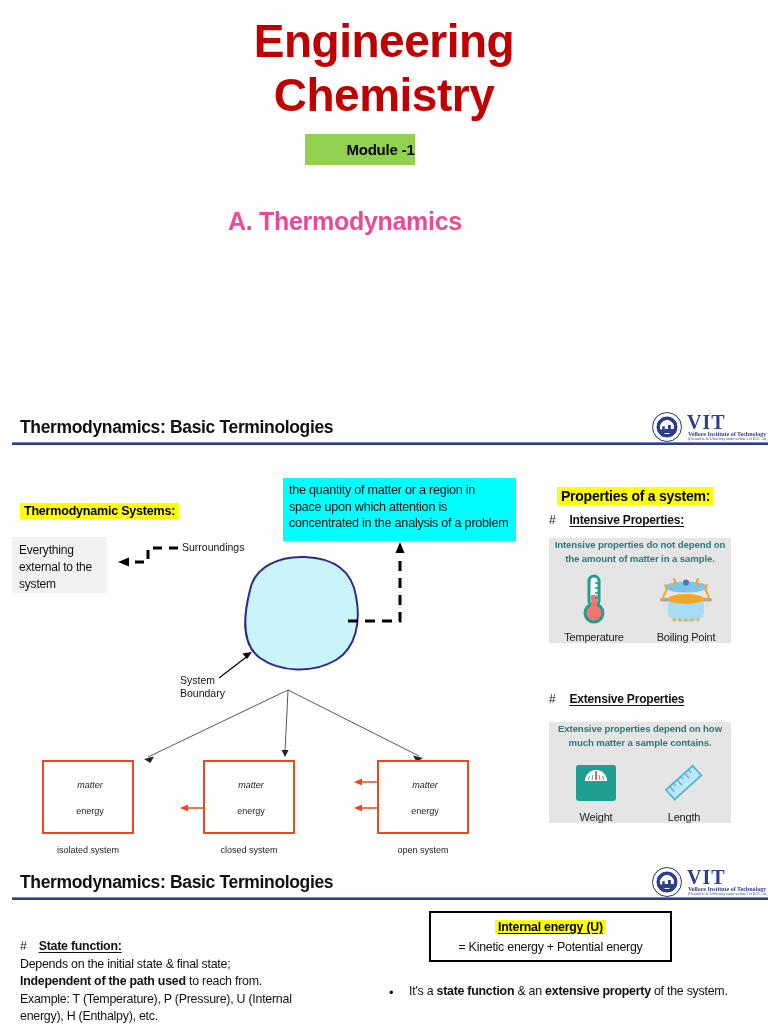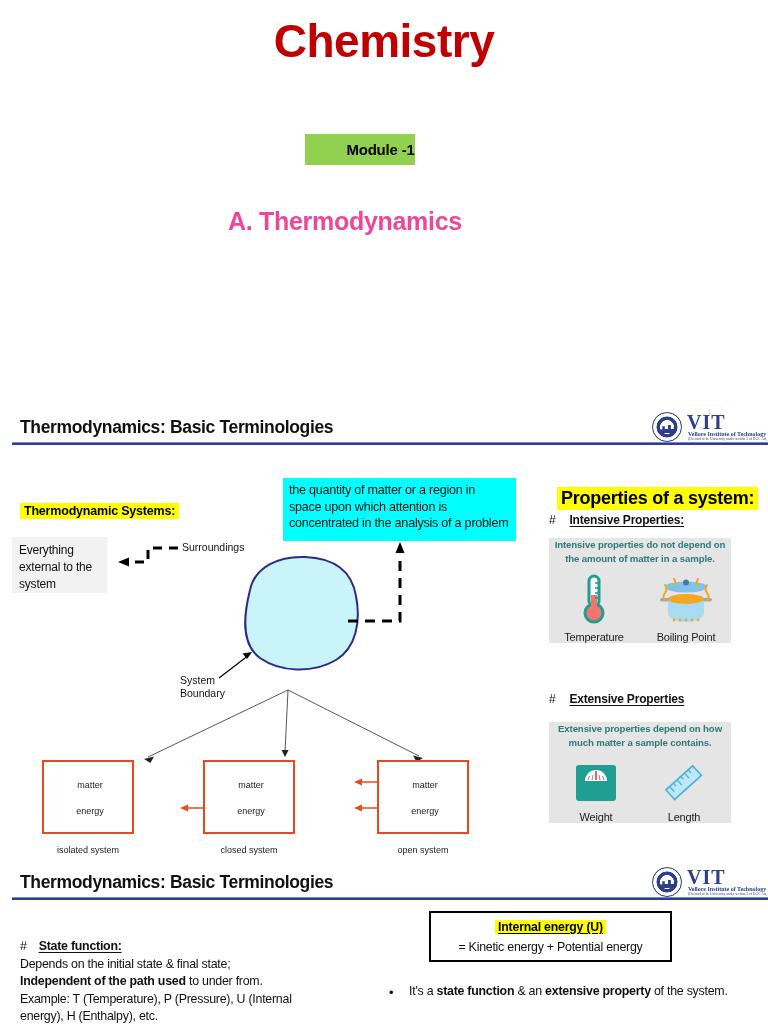--- a/index.html
+++ b/index.html
@@ -162,21 +162,21 @@
     color: #111111;
     font-size: 12.6px;
     line-height: 1.33;
     padding: 4px 6px 0 6px;
     letter-spacing: -0.25px;
     overflow: hidden;
   }
   .lbl-props-system {
     position: absolute;
     left: 557px; top: 487px;
-    font-size: 18px;
+    font-size: 14px;
     letter-spacing: -0.25px;
   }
 
   .prop-head {
     position: absolute;
     font-size: 12px;
     font-weight: bold;
     color: #111111;
     letter-spacing: -0.2px;
   }
@@ -249,21 +249,21 @@
     border: 2px solid #E8491D;
     background: #ffffff;
   }
   .sys-box .row {
     position: absolute;
     left: 0; width: 92px;
     text-align: center;
     font-size: 9px;
     color: #222222;
   }
-  .sys-box .row.matter { top: 18px; }
+  .sys-box .row.matter { top: 18px; font-style: italic; }
   .sys-box .row.energy { top: 44px; }
   .sys-caption {
     position: absolute;
     width: 130px;
     text-align: center;
     font-size: 9px;
     color: #222222;
   }
 
   
@@ -327,20 +327,21 @@
 
   svg.overlay { position: absolute; left: 0; top: 0; pointer-events: none; }
 </style>
 </head>
 <body>
 
 <div id="page">
 
   <div id="slide-title">
     <div class="title-main">
+      <div>Engineering</div>
       <div>Chemistry</div>
     </div>
     <div class="module-badge">Module -1</div>
     <div class="subtitle-block">A. Thermodynamics</div>
   </div>
 
   <div class="slide" id="slide-terms">
     <div class="slide-header">
       <div class="slide-header-title">Thermodynamics: Basic Terminologies</div>
       <div class="header-rule"></div>
@@ -527,21 +528,21 @@
         <div class="vit-tag2">(Deemed to be University under section 3 of UGC Act, 1956)</div>
       </div>
     </div>
   </div>
 
   <div class="state-block">
     <div class="head">
       <span class="hash">#</span><u>State function:</u>
     </div>
     <div>Depends on the initial state &amp; final state;</div>
-    <div><b>Independent of the path used</b><span> to under from.</span></div>
+    <div><b>Independent of the path used</b><span> to reach from.</span></div>
     <div>Example: T (Temperature), P (Pressure), U (Internal</div>
     <div>energy), H (Enthalpy), etc.</div>
   </div>
 
   <div class="ie-box">
     <span class="ie-title">Internal energy (U)</span>
     <div class="ie-formula">= Kinetic energy + Potential energy</div>
   </div>
 
   <div class="bullet-line">

